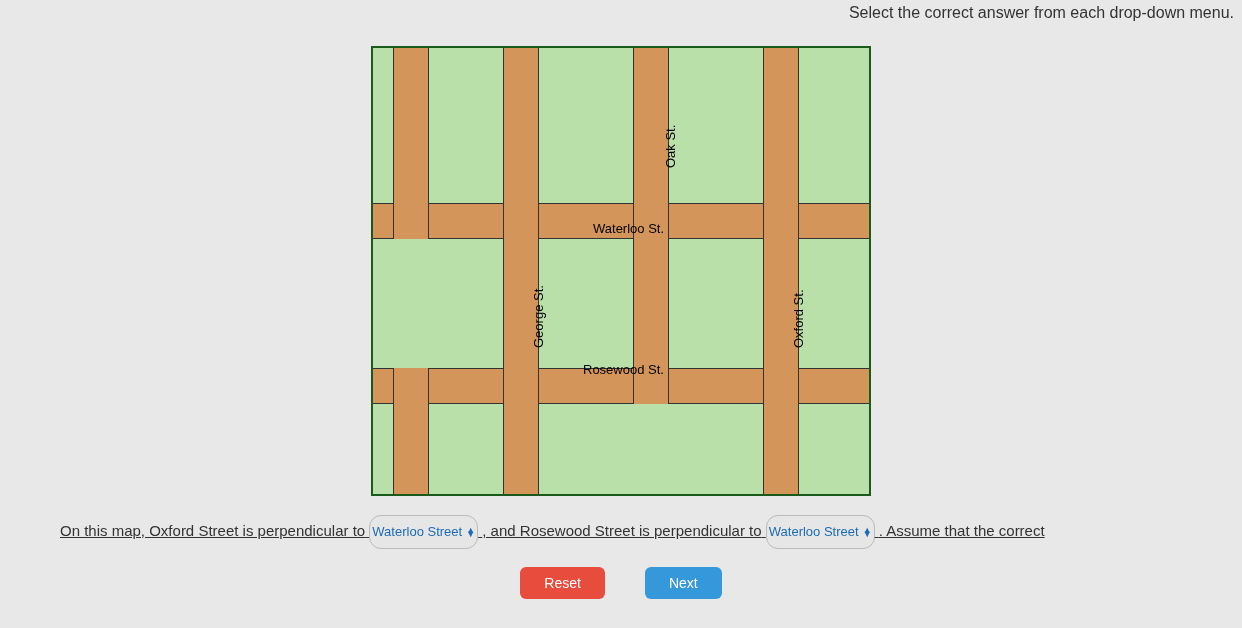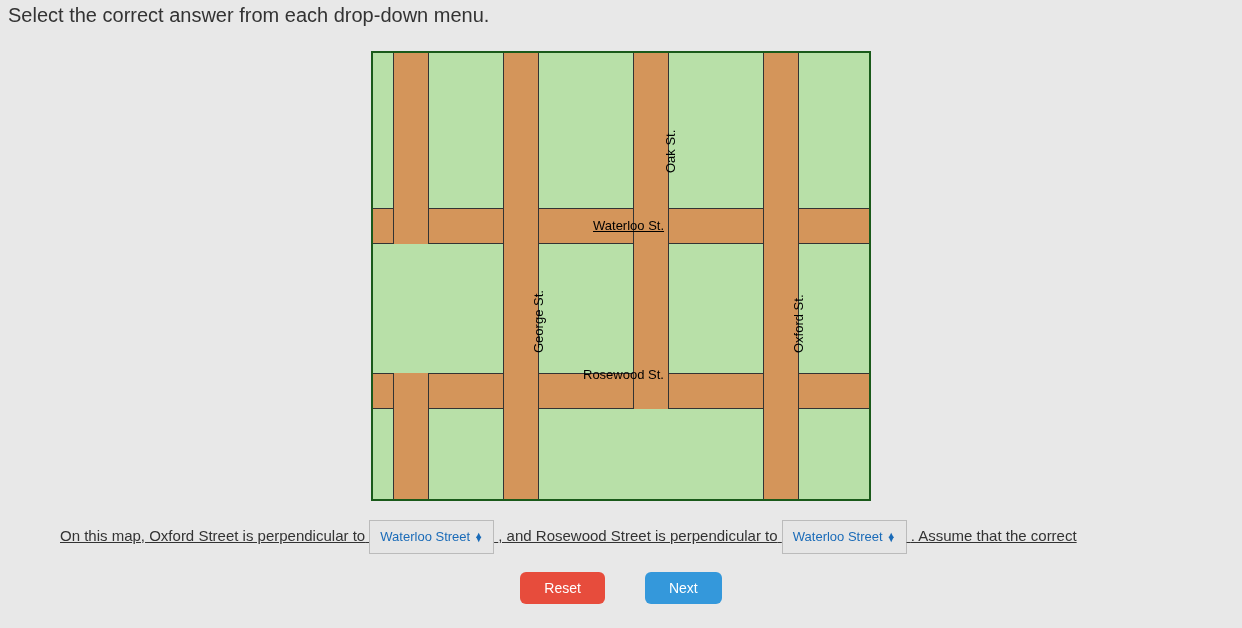--- a/index.html
+++ b/index.html
@@ -5,23 +5,24 @@
     * { box-sizing: border-box; margin: 0; padding: 0; }
     body {
       font-family: Arial, sans-serif;
       background: #e8e8e8;
       width: 1242px;
       height: 628px;
       overflow: hidden;
       position: relative;
     }
     .instruction {
-      font-size: 20px;
+      font-size: 16px;
       color: #333;
       padding: 4px 8px;
+      text-align: right;
     }
     .map-container {
       display: flex;
       justify-content: center;
       margin-top: 20px;
     }
     .map {
       width: 500px;
       height: 450px;
       background: #b8e0a8;
@@ -66,22 +67,22 @@
       font-size: 15px;
       color: #333;
       line-height: 2.2;
       text-decoration: underline;
     }
     .dropdown {
       display: inline-flex;
       align-items: center;
       background: #e6e6e6;
       border: 1px solid #bbb;
-      border-radius: 0;
-      padding: 2px 10px;
+      border-radius: 12px;
+      padding: 2px 2px;
       color: #1a6bb8;
       font-size: 13px;
       cursor: pointer;
       vertical-align: middle;
       gap: 4px;
     }
     .dropdown-arrows {
       font-size: 9px;
       color: #1a6bb8;
       line-height: 0.5;
@@ -122,21 +123,21 @@
 
     <div class="road-v" style="left: 130px;"></div>
 
     <div class="road-v" style="left: 260px; top:0; height:191px;"></div>
 
     <div class="road-v" style="left: 260px; top:155px; height:201px;"></div>
 
     <div class="road-v" style="left: 390px;"></div>
 
     <div class="street-label-v" style="left: 290px; top: 120px;">Oak St.</div>
-    <div class="street-label-h" style="left: 220px; top: 165px; text-decoration: underline;">Waterloo St.</div>
+    <div class="street-label-h" style="left: 220px; top: 173px;">Waterloo St.</div>
     <div class="street-label-v" style="left: 158px; top: 300px;">George St.</div>
     <div class="street-label-v" style="left: 418px; top: 300px;">Oxford St.</div>
     <div class="street-label-h" style="left: 210px; top: 314px;">Rosewood St.</div>
   </div>
 </div>
 
 <div class="question-text">
   <span>On this map, Oxford Street is perpendicular to</span>
   <span class="dropdown">
     <span>Waterloo Street</span>

